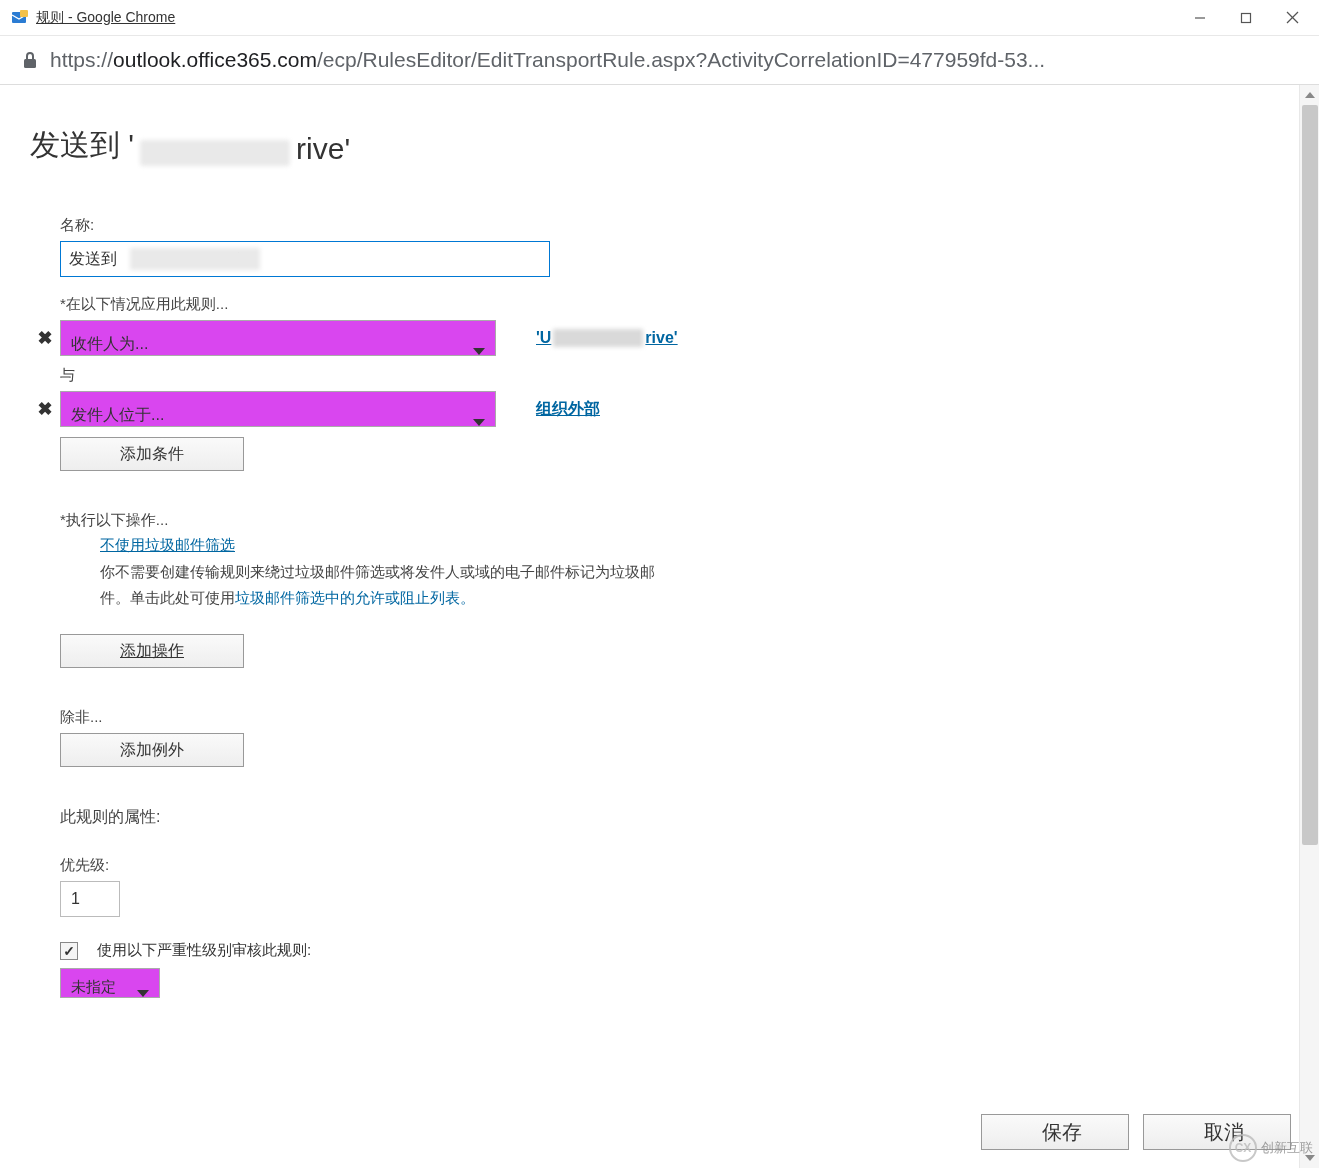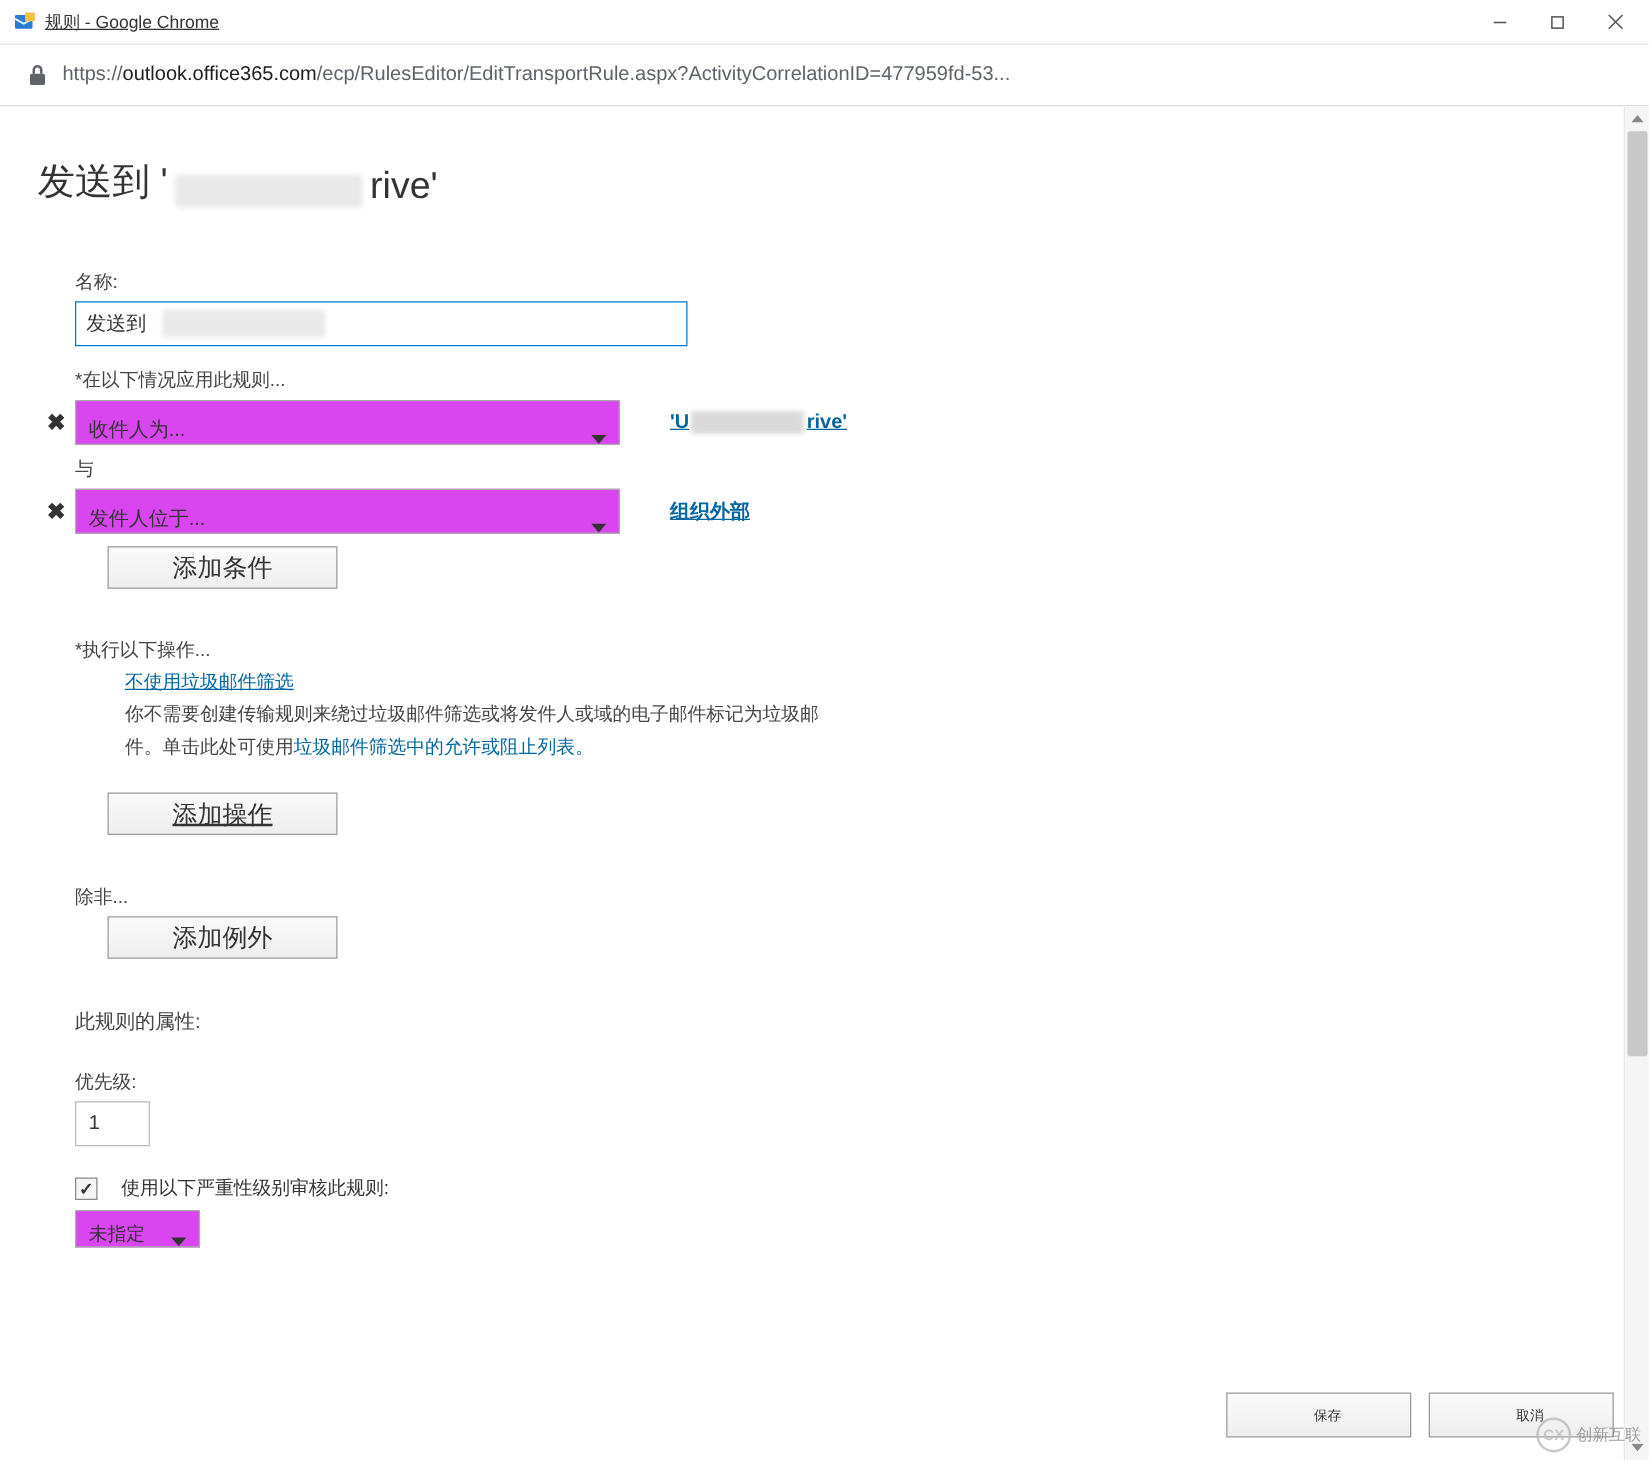--- a/index.html
+++ b/index.html
@@ -7,21 +7,21 @@
     
     .titlebar { height: 36px; background: #fff; display: flex; align-items: center; padding: 0 4px; border-bottom: 1px solid #e8e8e8; }
     .titlebar-icon { width: 20px; height: 20px; display: inline-flex; align-items: center; justify-content: center; margin: 0 6px; }
     .titlebar-title { font-size: 14px; color: #333; flex: 0 0 auto; text-decoration: underline; }
     .titlebar-spacer { flex: 1; }
     .titlebar-btn { width: 46px; height: 32px; display: flex; align-items: center; justify-content: center; cursor: pointer; }
     .titlebar-btn svg { stroke: #555; }
     
     .addressbar { height: 48px; display: flex; align-items: center; padding: 8px 20px; }
     .lock-icon { width: 20px; height: 20px; margin-right: 10px; display: flex; align-items: center; justify-content: center; }
-    .url-text { font-size: 16px; color: #5f6368; white-space: nowrap; overflow: hidden; }
+    .url-text { font-size: 21px; color: #5f6368; white-space: nowrap; overflow: hidden; }
     .url-domain { color: #202124; }
     
     .content-wrap { position: relative; height: calc(1168px - 36px - 48px); border-top: 1px solid #ddd; }
     .content { padding: 40px 30px 0 30px; height: calc(100% - 58px); overflow: hidden; position: relative; }
     
     .page-title { font-size: 30px; font-weight: 300; color: #333; margin-bottom: 50px; display: flex; align-items: flex-end; gap: 6px; }
     .page-title .redacted { display: inline-block; width: 150px; height: 26px; background: #e9e9e9; border-radius: 3px; filter: blur(2px); }
     
     .form-area { padding-left: 30px; }
     .form-label { font-size: 15px; color: #444; margin-bottom: 6px; }
@@ -34,39 +34,39 @@
     .remove-x { width: 26px; text-align: center; font-size: 18px; font-weight: bold; color: #333; cursor: pointer; margin-left: -28px; margin-right: 2px; }
     
     .dropdown { width: 436px; height: 36px; border: 1px solid #aaa; background: #d946ef; display: flex; align-items: flex-end; padding: 0 10px; cursor: pointer; position: relative; }
     .dropdown-text { flex: 1; font-size: 16px; color: #333; }
     .dropdown-caret { width: 0; height: 0; border-left: 6px solid transparent; border-right: 6px solid transparent; border-top: 7px solid #333; }
     .dropdown.small { width: 100px; height: 30px; }
     
     .link-value { margin-left: 40px; color: #0066a1; font-weight: bold; text-decoration: underline; font-size: 16px; cursor: pointer; display: flex; align-items: center; gap: 2px; }
     .link-value .redacted { display: inline-block; width: 90px; height: 18px; background: #d9d9d9; filter: blur(2px); }
     
-    .btn { width: 184px; height: 34px; border: 1px solid #999; background: linear-gradient(#fafafa, #eee); font-size: 20px; color: #333; cursor: pointer; display: flex; align-items: center; justify-content: center; margin-top: 10px; margin-left: 26px; }
+    .btn { width: 184px; height: 34px; border: 1px solid #999; background: linear-gradient(#fafafa, #eee); font-size: 16px; color: #333; cursor: pointer; display: flex; align-items: center; justify-content: center; margin-top: 10px; }
     
     .section-gap { height: 40px; }
     
     .info-panel { margin-left: 40px; max-width: 560px; font-size: 15px; }
     .info-title { color: #0066a1; font-weight: normal; text-decoration: underline; margin-bottom: 4px; display: inline-block; cursor: pointer; }
     .info-text { color: #444; line-height: 1.7; }
     .info-link { color: #0066a1; cursor: pointer; }
     
     .checkbox-row { display: flex; align-items: center; gap: 19px; margin-top: 24px; margin-bottom: 8px; }
     .checkbox { width: 18px; height: 18px; border: 1px solid #888; background: #f5f5f5; display: flex; align-items: center; justify-content: center; cursor: pointer; position: relative; }
     .checkbox.checked::after { content: "✓"; font-size: 14px; font-weight: bold; color: #333; position: absolute; }
     
     .scrollbar-track { position: absolute; right: 0; top: 0; width: 20px; height: 100%; background: #f5f5f5; border-left: 1px solid #e8e8e8; }
     .scrollbar-arrow { width: 20px; height: 20px; display: flex; align-items: center; justify-content: center; cursor: pointer; }
     .scrollbar-thumb { position: absolute; top: 20px; left: 2px; width: 16px; height: 740px; background: #c8c8c8; border-radius: 2px; cursor: pointer; }
     
     .footer { position: absolute; bottom: 18px; right: 28px; display: flex; gap: 14px; }
-    .footer-btn { width: 148px; height: 36px; border: 1px solid #999; background: linear-gradient(#fafafa, #eee); font-size: 11px; color: #333; display: flex; align-items: center; justify-content: center; cursor: pointer; padding-left: 14px; }
+    .footer-btn { width: 148px; height: 36px; border: 1px solid #999; background: linear-gradient(#fafafa, #eee); font-size: 20px; color: #333; display: flex; align-items: center; justify-content: center; cursor: pointer; padding-left: 14px; }
     
     .watermark { position: absolute; right: 6px; bottom: 6px; opacity: 0.8; display: flex; align-items: center; gap: 4px; font-size: 13px; color: #888; }
     .watermark-circle { width: 28px; height: 28px; border: 2px solid #bbb; border-radius: 50%; display: flex; align-items: center; justify-content: center; font-weight: bold; color: #bbb; font-size: 12px; }
     
     .input-with-redact { position: relative; display: inline-block; }
     .input-redact-overlay { position: absolute; left: 70px; top: 7px; width: 130px; height: 22px; background: #e9e9e9; filter: blur(2px); pointer-events: none; }
   </style>
 </head>
 <body>
 

